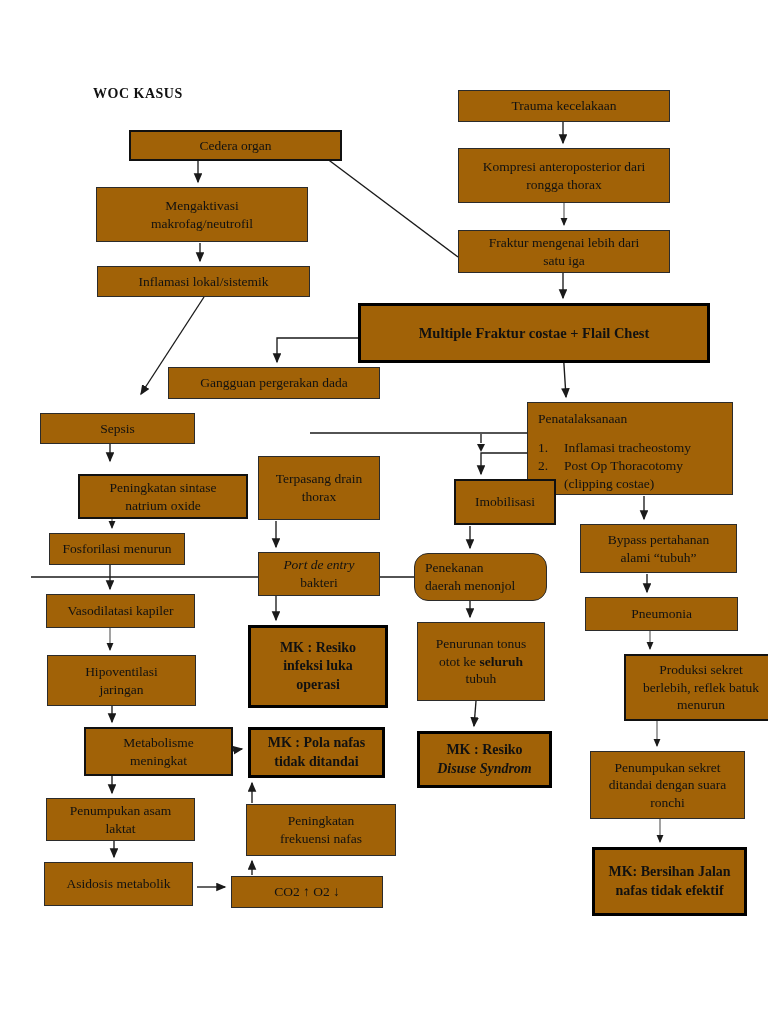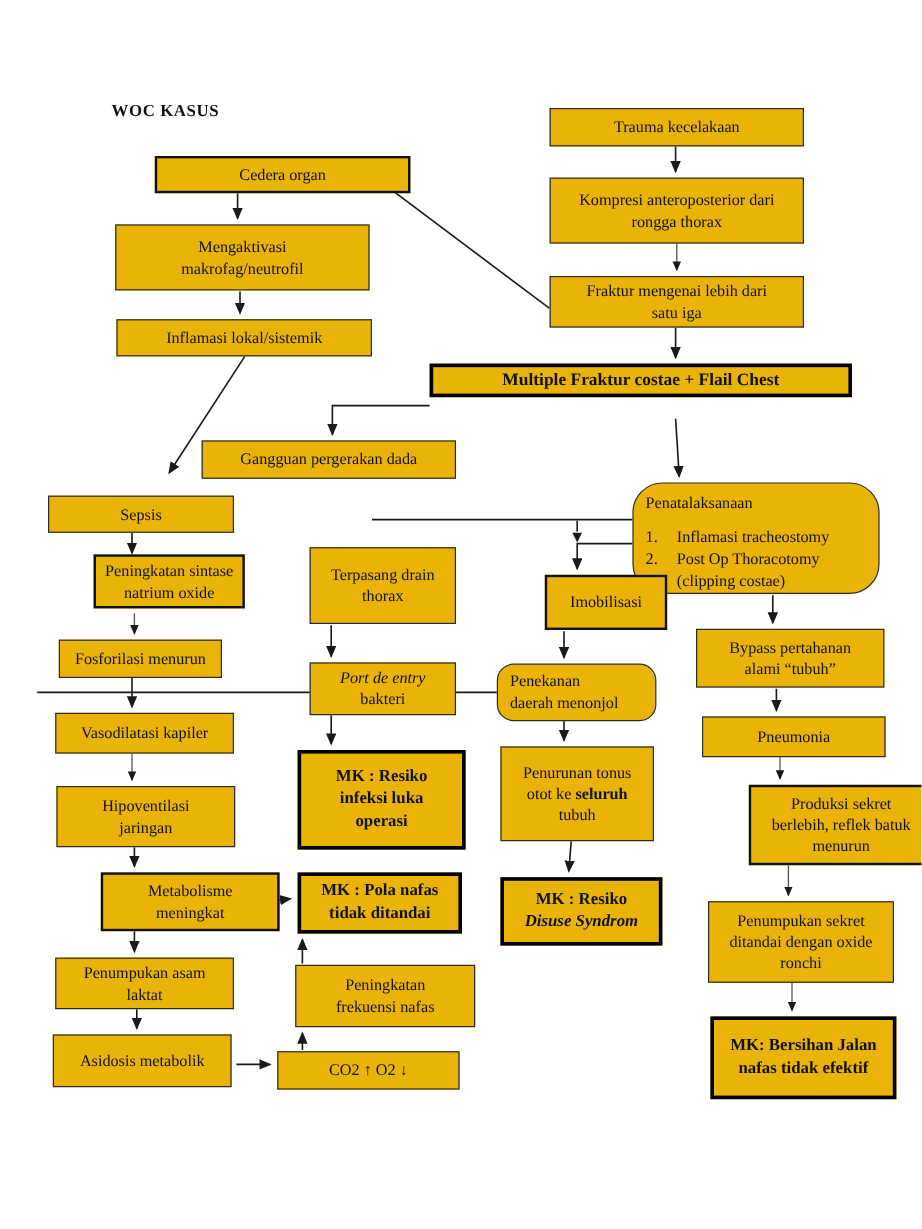--- a/index.html
+++ b/index.html
@@ -1,30 +1,30 @@
 <!DOCTYPE html>
 <html><head>
 <meta charset="utf-8">
 <style>
   html,body{margin:0;padding:0;background:#ffffff;}
   .page{position:relative;width:768px;height:1024px;background:#ffffff;overflow:hidden;
         font-family:"Liberation Serif","DejaVu Serif",serif;color:#111;}
   .title{position:absolute;left:93px;top:86px;font-weight:bold;font-size:14px;letter-spacing:.5px;}
   .overlay{position:absolute;left:0;top:0;pointer-events:none;}
-  .node{position:absolute;box-sizing:border-box;border:1.5px solid #2b2b2b;background:#eab308;
+  .node{position:absolute;box-sizing:border-box;border:1.5px solid #2b2b2b;background:#a16207;
         display:flex;flex-direction:column;align-items:center;justify-content:center;
         text-align:center;font-size:13.5px;line-height:1.3;white-space:pre-line;padding:2px 4px;}
   .bd2{border-width:2.2px;border-color:#111;margin-left:36px;}
   .bd3{border-width:3.5px;border-color:#000;}
   .bold{font-weight:bold;font-size:14px;}
   .big{font-size:14.5px;}
   .leftal{align-items:flex-start;text-align:left;padding-left:10px;border-radius:14px;}
   .it{font-style:italic;}
   .blk{display:block;}
-  .plist{justify-content:flex-start;align-items:flex-start;text-align:left;padding:7px 8px 4px 10px;border-radius:25px;}
+  .plist{justify-content:flex-start;align-items:flex-start;text-align:left;padding:7px 8px 4px 10px;}
   .plist-head{display:block;margin-bottom:11px;}
   .plist-row{display:flex;margin-bottom:1px;}
   .plist-num{width:26px;flex:0 0 26px;}
   .plist-txt{white-space:pre-line;}
   .ln{stroke:#1a1a1a;stroke-width:1.35;fill:none;}
   .lnthin{stroke:#555;stroke-width:1.1;fill:none;}
   .ah{fill:#1a1a1a;}
 </style>
 </head>
 <body>
@@ -100,21 +100,21 @@
   </div>
   <div class="node" style="left:458px;top:148px;width:212px;height:55px">
     <span>Kompresi anteroposterior dari
 rongga thorax</span>
   </div>
   <div class="node" style="left:458px;top:230px;width:212px;height:43px">
     <span>Fraktur mengenai lebih dari
 satu iga</span>
   </div>
 
-  <div class="node bd3 bold big" style="left:358px;top:303px;width:352px;height:28px">
+  <div class="node bd3 bold big" style="left:358px;top:303px;width:352px;height:60px">
     <span>Multiple Fraktur costae + Flail Chest</span>
   </div>
   <div class="node" style="left:168px;top:367px;width:212px;height:32px">
     <span>Gangguan pergerakan dada</span>
   </div>
 
   <div class="node plist" style="left:527px;top:402px;width:206px;height:93px">
     <span class="plist-head">Penatalaksanaan</span>
     <div class="plist-row">
       <span class="plist-num">1.</span>
@@ -123,21 +123,21 @@
     <div class="plist-row">
       <span class="plist-num">2.</span>
       <span class="plist-txt">Post Op Thoracotomy
 (clipping costae)</span>
     </div>
   </div>
 
   <div class="node" style="left:40px;top:413px;width:155px;height:31px">
     <span>Sepsis</span>
   </div>
-  <div class="node bd2" style="left:42px;top:462px;width:126px;height:45px">
+  <div class="node bd2" style="left:42px;top:474px;width:170px;height:45px">
     <span>Peningkatan sintase
 natrium oxide</span>
   </div>
   <div class="node" style="left:49px;top:533px;width:136px;height:32px">
     <span>Fosforilasi menurun</span>
   </div>
   <div class="node" style="left:46px;top:594px;width:149px;height:34px">
     <span>Vasodilatasi kapiler</span>
   </div>
   <div class="node" style="left:47px;top:655px;width:149px;height:51px">
@@ -205,21 +205,21 @@
   <div class="node" style="left:585px;top:597px;width:153px;height:34px">
     <span>Pneumonia</span>
   </div>
   <div class="node bd2" style="left:588px;top:654px;width:154px;height:67px">
     <span>Produksi sekret
 berlebih, reflek batuk
 menurun</span>
   </div>
   <div class="node" style="left:590px;top:751px;width:155px;height:68px">
     <span>Penumpukan sekret
-ditandai dengan oxide
+ditandai dengan suara
 ronchi</span>
   </div>
   <div class="node bd3 bold" style="left:592px;top:847px;width:155px;height:69px">
     <span>MK: Bersihan Jalan
 nafas tidak efektif</span>
   </div>
 
 </div>
 
 </body></html>

